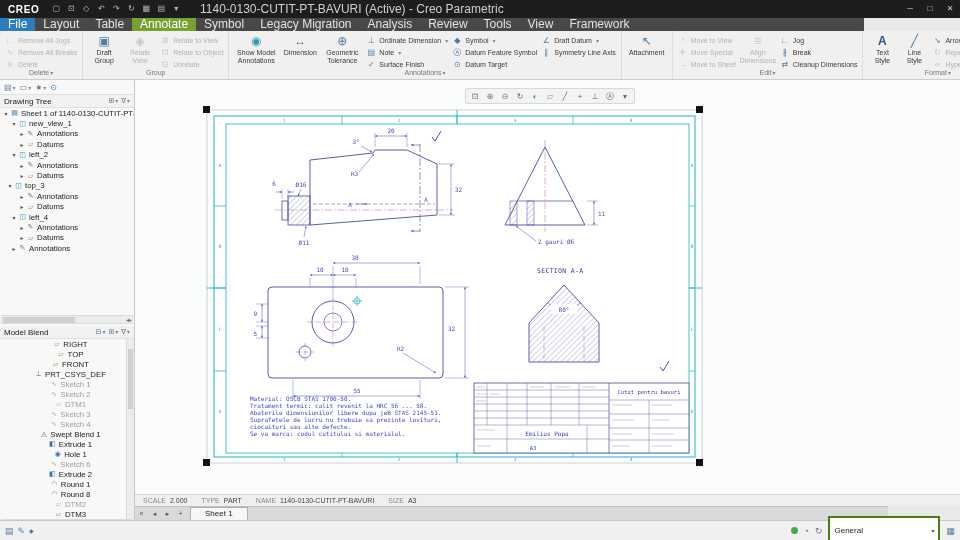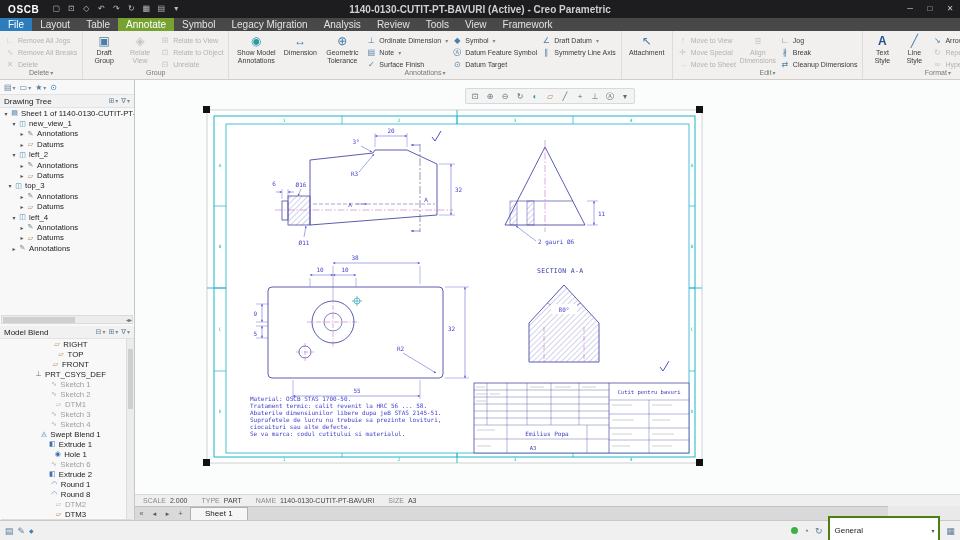--- a/index.html
+++ b/index.html
@@ -4,26 +4,26 @@
 <style>
   * { margin:0; padding:0; box-sizing:border-box; }
   html,body { width:960px; height:540px; overflow:hidden; }
   body { position:relative; font-family:"Liberation Sans", sans-serif; background:#e9e9e9; cursor:default; }
 
   
   .titlebar { position:absolute; top:0; left:0; width:960px; height:18px; background:#1d1d1f; color:#c8c8c8; display:flex; align-items:center; z-index:9; }
   .logo { font-size:10px; font-weight:bold; color:#fff; padding:0 10px 0 8px; letter-spacing:.6px; }
   .qat { display:flex; gap:1px; }
   .qat .icon-btn { width:14px; height:14px; font-size:8px; line-height:14px; text-align:center; color:#b9b9b9; }
-  .title-text { position:absolute;left:200px;right:200px;text-align:center;font-size:10px;color:#cfcfcf;white-space:nowrap;overflow:hidden;font-weight:bold; }
+  .title-text { position:absolute;left:200px;right:200px;text-align:left;font-size:12px;color:#cfcfcf;white-space:nowrap;overflow:hidden; }
   .win-controls { margin-left:auto; display:flex; }
   .win-btn { width:20px; height:18px; font-size:8px; line-height:18px; text-align:center; color:#ccc; }
 
   
-  .tabbar { position:absolute; top:18px; left:0; width:960px; height:13px; background:#484848; display:flex; font-size:10px; color:#e2e2e2; }
+  .tabbar { position:absolute; top:18px; left:0; width:864px; height:13px; background:#484848; display:flex; font-size:12px; color:#e2e2e2; }
   .tab { padding:0 8px; line-height:13px; white-space:nowrap; }
   .tab-file { background:#2d7dbd; color:#fff; }
   .tab-active { background:#76a231; color:#fff; }
 
   
   .ribbon { position:absolute; top:31px; left:0; width:960px; height:49px; background:#f1f0ef; border-bottom:1px solid #cfcecd; display:flex; overflow:hidden; }
   .rgroup { position:relative; display:flex; align-items:flex-start; padding:2px 3px 12px 3px; border-right:1px solid #dddcdb; height:100%; flex:none; }
   .gfooter { position:absolute; bottom:0; left:0; right:0; height:11px; text-align:center; font-size:7px; color:#777; line-height:10px; }
   .rcol { display:flex; flex-direction:column; gap:1px; padding-top:2px; }
   .ritem { display:flex; align-items:center; gap:3px; height:11px; font-size:7px; color:#3a3a3a; white-space:nowrap; padding:0 2px; }
@@ -78,21 +78,21 @@
   .combo { width:112px; height:28px; background:#fff; border:2px solid #4d7c0f; font-size:8px; color:#222; display:flex; align-items:center; padding:13px 4px; gap:3px; }
   .combo .cv { flex:1; }
   .combo .cc { font-size:6px; color:#555; }
 
   svg text { font-family:"DejaVu Sans Mono", monospace; }
 </style>
 </head>
 <body>
 
 <div class="titlebar">
-  <span class="logo">OSCB</span>
+  <span class="logo">CREO</span>
   <div class="qat">
     <span class="icon-btn">▢</span>
     <span class="icon-btn">⊡</span>
     <span class="icon-btn">◇</span>
     <span class="icon-btn">↶</span>
     <span class="icon-btn">↷</span>
     <span class="icon-btn">↻</span>
     <span class="icon-btn">▦</span>
     <span class="icon-btn">▤</span>
     <span class="icon-btn">▾</span>

